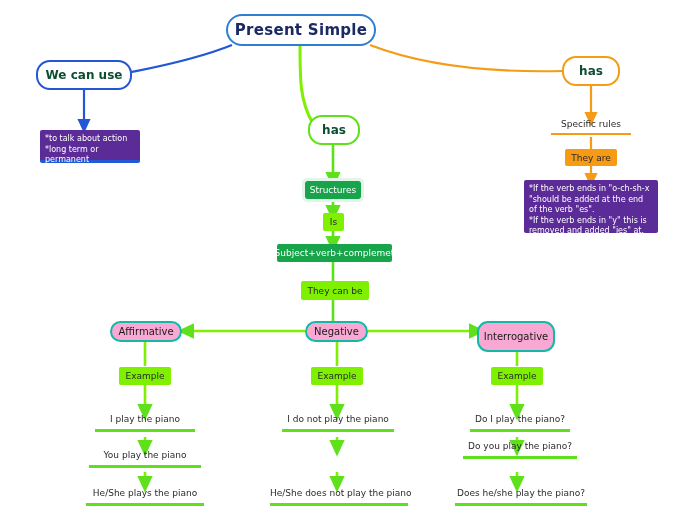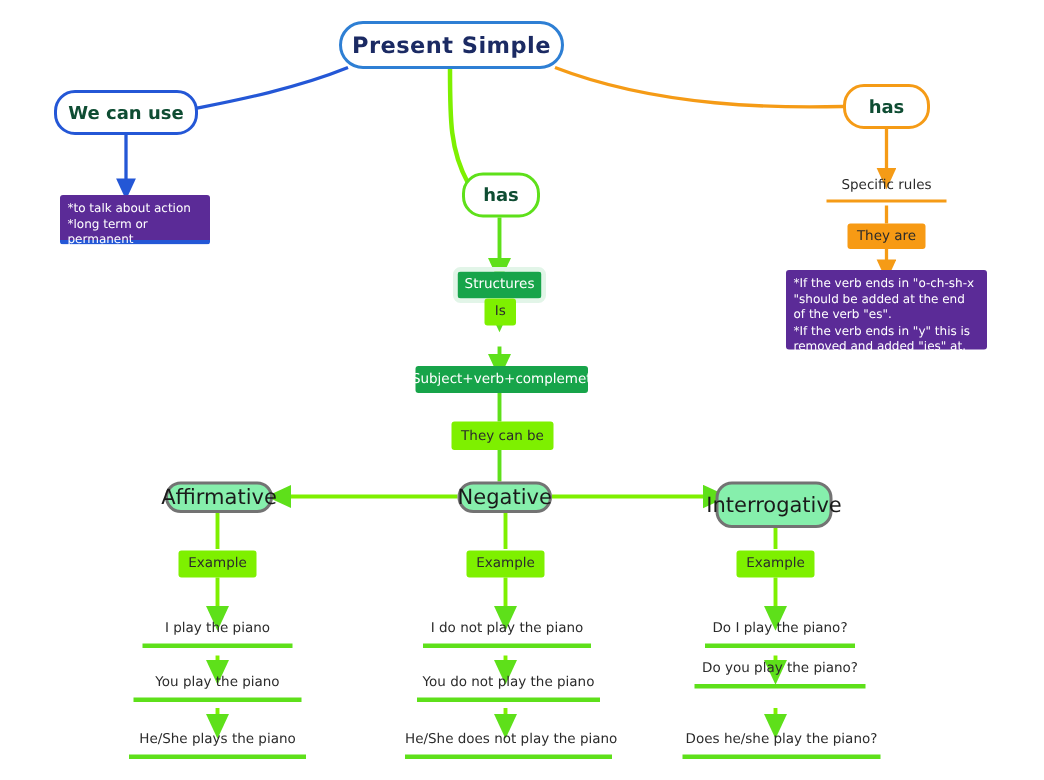--- a/index.html
+++ b/index.html
@@ -54,25 +54,25 @@
     font-weight: bold;
     font-size: 12px;
     padding: 0 10px;
   }
   .pill-blue   { border: 2px solid #2457d6; color: #0f4d33; }
   .pill-orange { border: 2px solid #f59b16; color: #0f4d33; }
   .pill-green  { border: 2px solid #5ee01a; color: #0f4d33; }
 
   
   .pill-yellow {
-    background: #86efac;
-    border: 2px solid #737373;
+    background: #f9a8d4;
+    border: 2px solid #14b8a6;
     border-radius: 11px;
     color: #1a1a1a;
-    font-size: 14px;
+    font-size: 10px;
     font-weight: normal;
     padding: 0 8px;
   }
 
   
   .box {
     border-radius: 3px;
     font-size: 9px;
     padding: 0 6px;
   }
@@ -207,39 +207,38 @@
   <div class="node leaf underline-orange" style="left:551px; top:119px; width:80px; height:16px;">Specific rules</div>
 
   <div class="node box box-orange" style="left:565px; top:149px; width:52px; height:17px;">They are</div>
 
   <div class="node box-purple-2" style="left:524px; top:180px; width:134px; height:53px;">*If the verb ends in "o-ch-sh-x "should be added at the end of the verb "es".<br>*If the verb ends in "y" this is removed and added "ies" at.</div>
 
   <div class="node pill pill-green" style="left:308px; top:115px; width:52px; height:30px;">has</div>
 
   <div class="node box box-green-sel" style="left:305px; top:181px; width:56px; height:18px;">Structures</div>
 
-  <div class="node box box-chartreuse" style="left:323px; top:199px; width:21px; height:18px;">Is</div>
+  <div class="node box box-chartreuse" style="left:323px; top:213px; width:21px; height:18px;">Is</div>
 
   <div class="node box box-green" style="left:277px; top:244px; width:115px; height:18px;">Subject+verb+complemet</div>
 
   <div class="node box box-chartreuse" style="left:301px; top:281px; width:68px; height:19px;">They can be</div>
 
   <div class="node pill-yellow" style="left:110px; top:321px; width:72px; height:21px;">Affirmative</div>
   <div class="node pill-yellow" style="left:305px; top:321px; width:63px; height:21px;">Negative</div>
   <div class="node pill-yellow" style="left:477px; top:321px; width:78px; height:31px;">Interrogative</div>
 
   <div class="node box box-chartreuse" style="left:119px; top:367px; width:52px; height:18px;">Example</div>
   <div class="node box box-chartreuse" style="left:311px; top:367px; width:52px; height:18px;">Example</div>
   <div class="node box box-chartreuse" style="left:491px; top:367px; width:52px; height:18px;">Example</div>
 
   <div class="node leaf underline-green" style="left:95px; top:414px; width:100px; height:18px;">I play the piano</div>
   <div class="node leaf underline-green" style="left:89px; top:450px; width:112px; height:18px;">You play the piano</div>
   <div class="node leaf underline-green" style="left:86px; top:488px; width:118px; height:18px;">He/She plays the piano</div>
 
   <div class="node leaf underline-green" style="left:282px; top:414px; width:112px; height:18px;">I do not play the piano</div>
-  <div class="node leaf underline-green" style="left:278px; top:450px; width:122px; height:18px;">You do not play the piano</div>
   <div class="node leaf underline-green" style="left:270px; top:488px; width:138px; height:18px;">He/She does not play the piano</div>
 
   <div class="node leaf underline-green" style="left:470px; top:414px; width:100px; height:18px;">Do I play the piano?</div>
   <div class="node leaf underline-green" style="left:463px; top:441px; width:114px; height:18px;">Do you play the piano?</div>
   <div class="node leaf underline-green" style="left:455px; top:488px; width:132px; height:18px;">Does he/she play the piano?</div>
 
 </div>
 
 </body></html>

